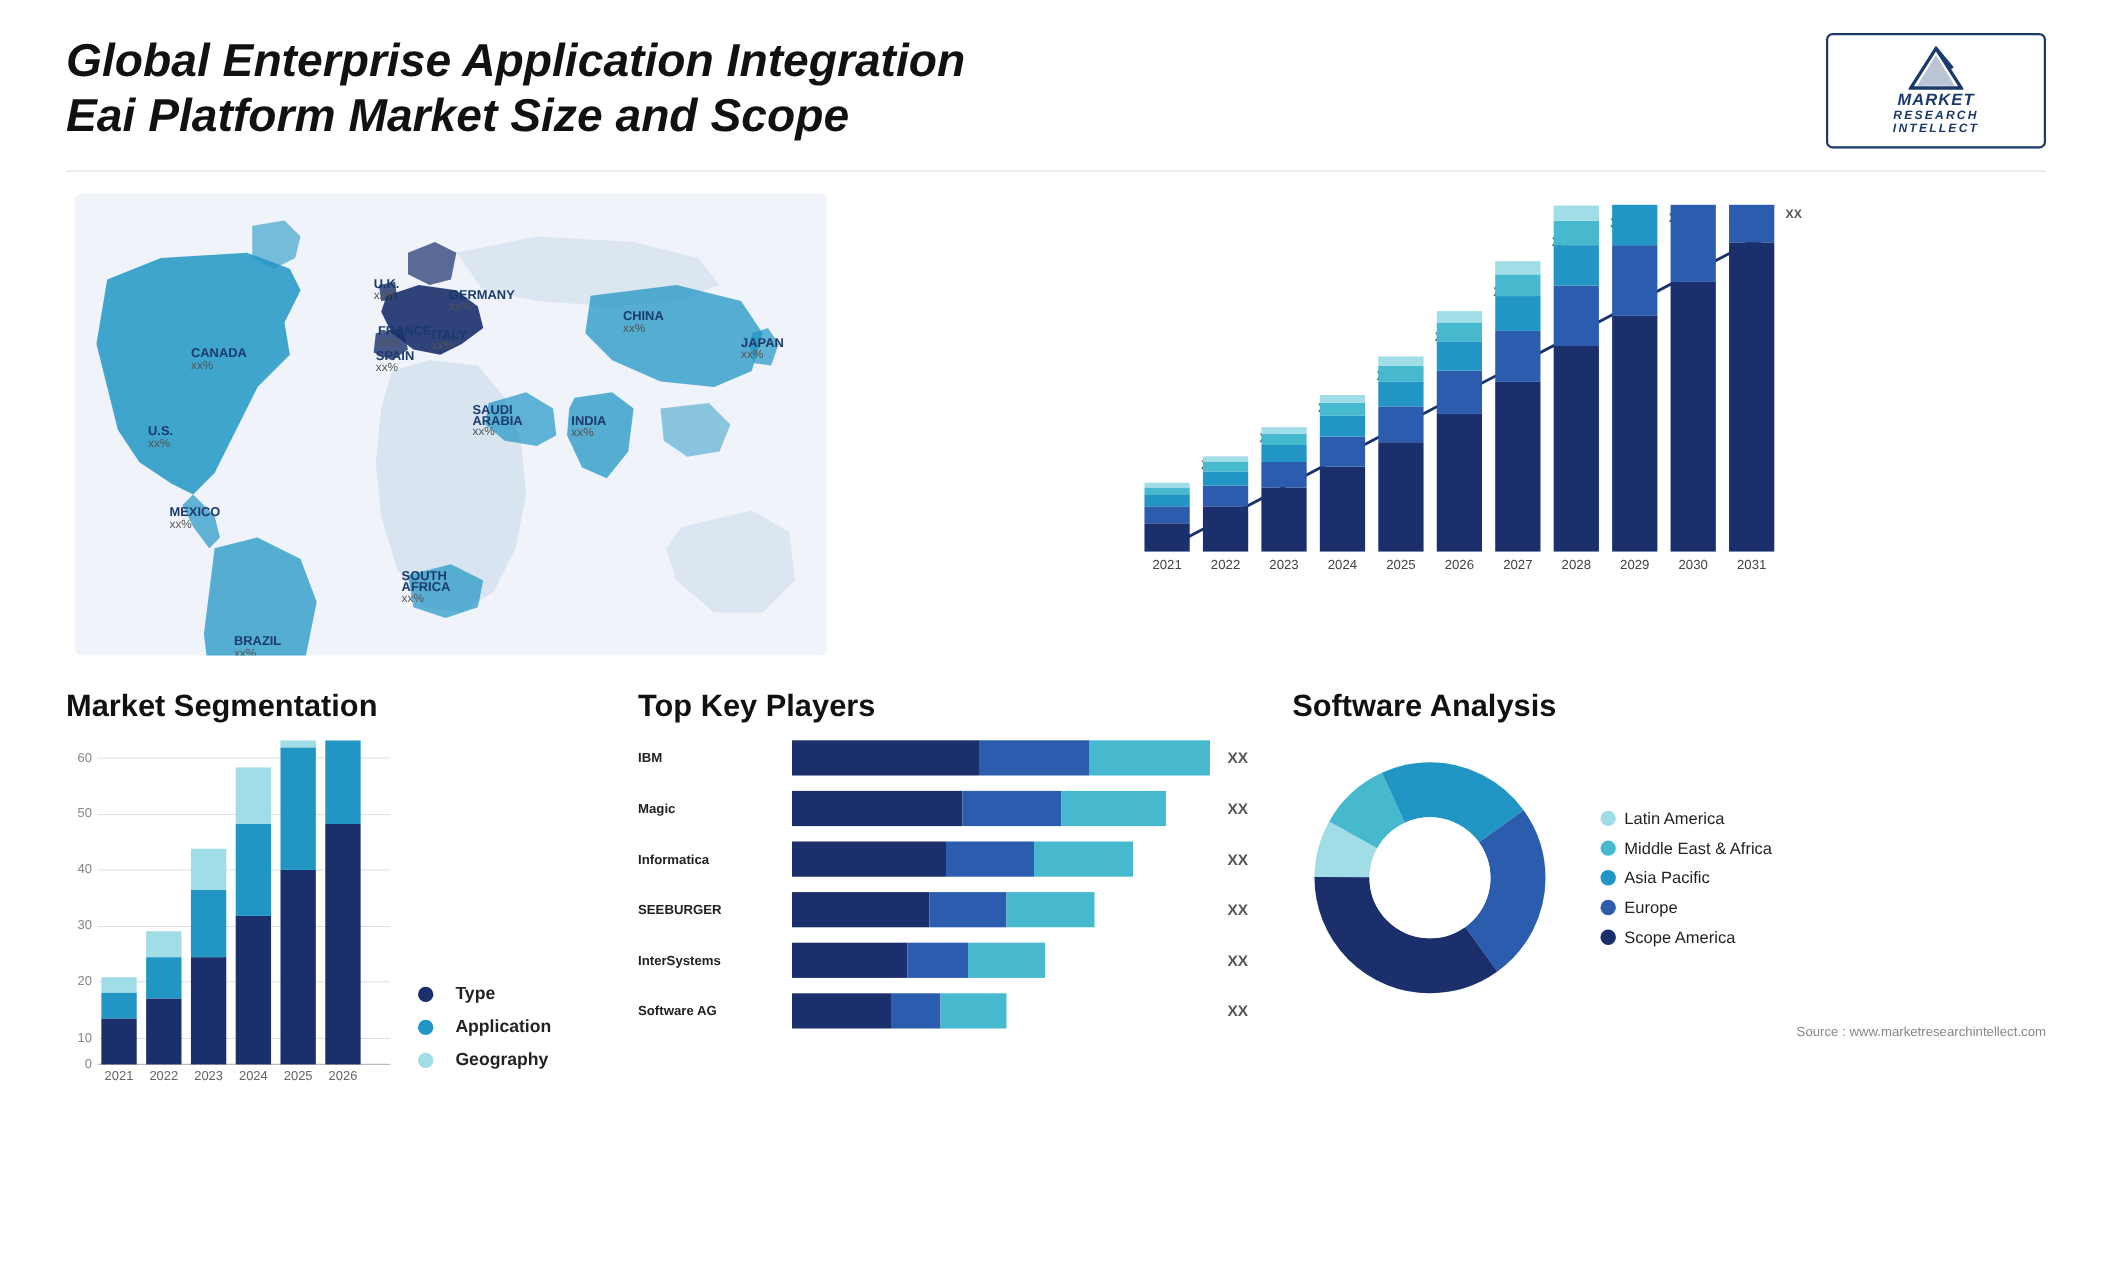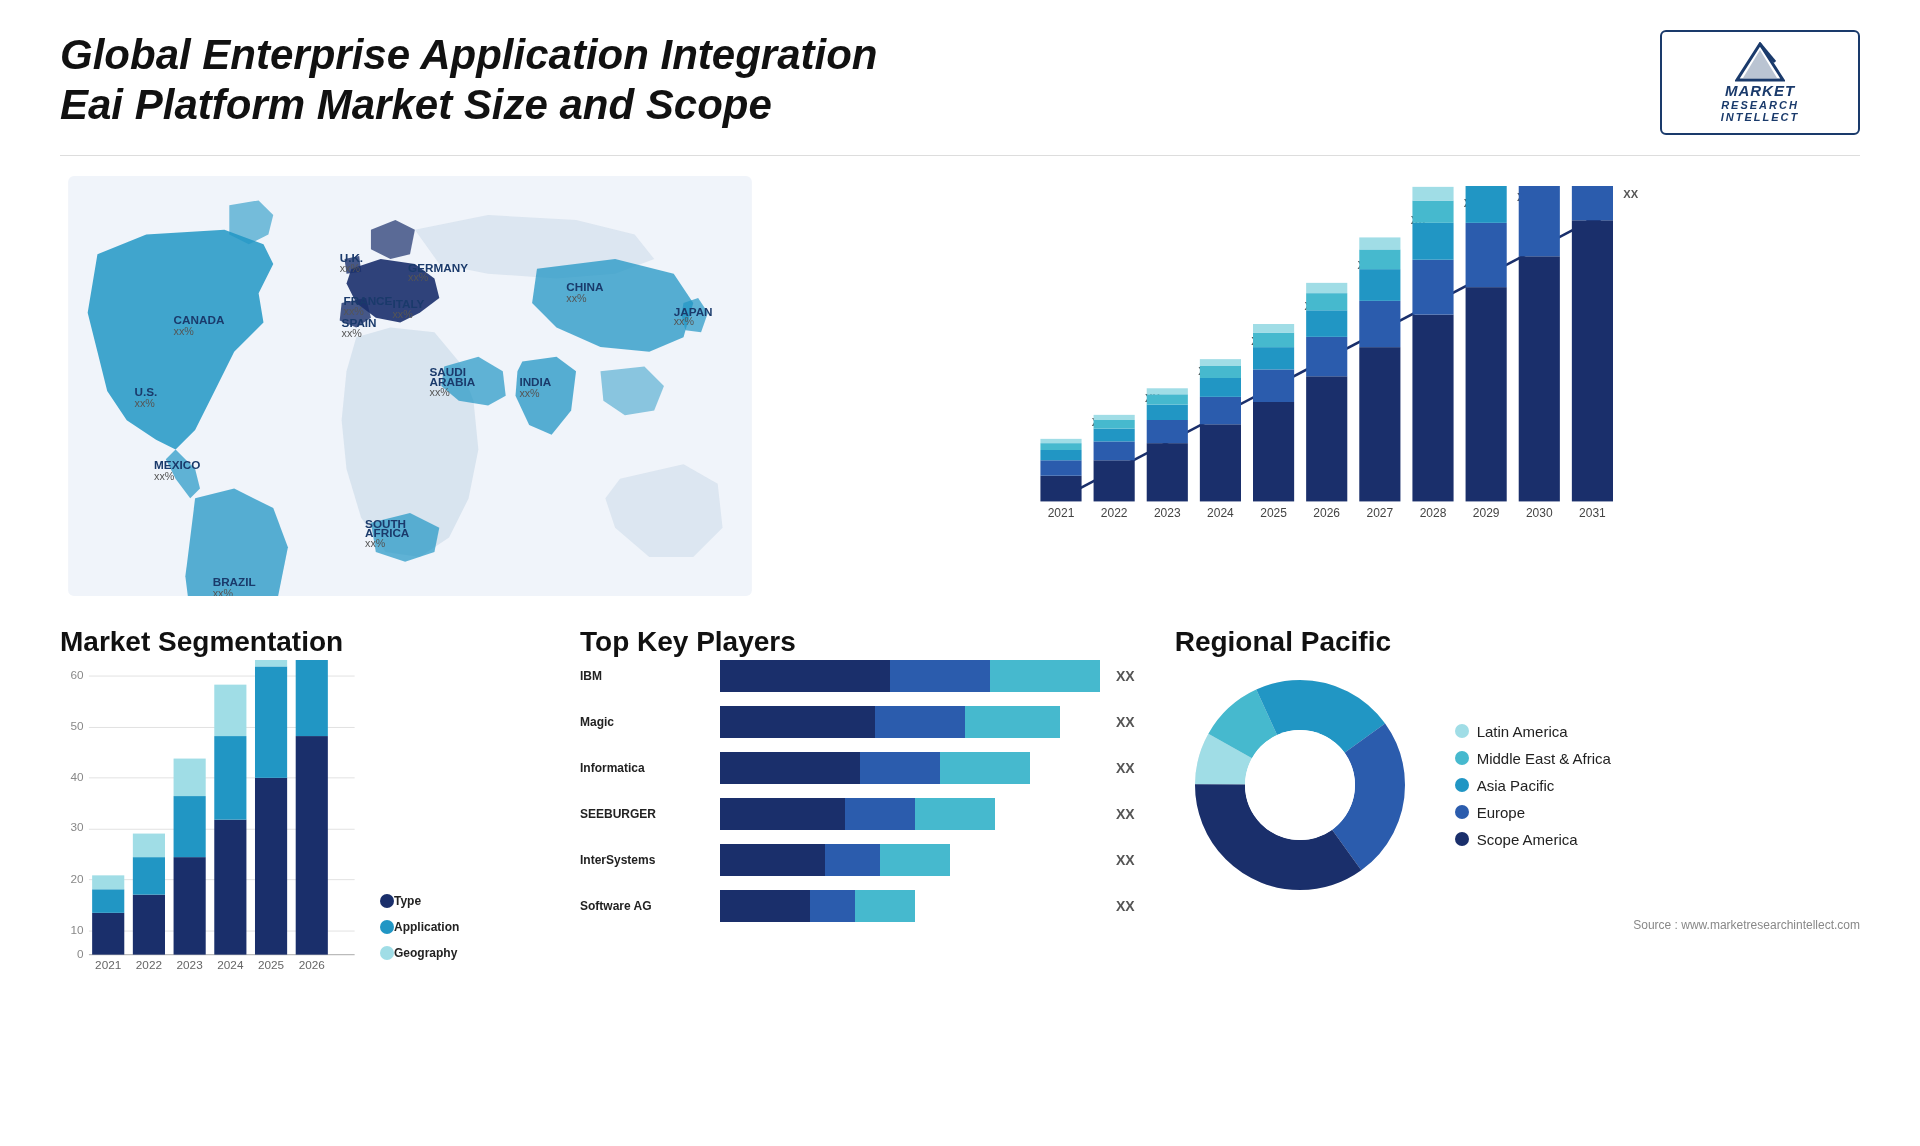--- a/index.html
+++ b/index.html
@@ -107,42 +107,42 @@
     }
 
     
     .segmentation-panel {
       flex: 0 0 480px;
     }
     .panel-title {
       font-size: 28px;
       font-weight: 700;
       color: #111;
-      margin-bottom: 2px;
+      margin-bottom: 15px;
     }
     .seg-chart-area {
       display: flex;
       gap: 20px;
       align-items: flex-end;
     }
     .seg-svg-wrap {
       flex: 0 0 300px;
       height: 300px;
     }
     .seg-legend {
       display: flex;
       flex-direction: column;
       gap: 12px;
       padding-top: 60px;
     }
     .legend-item {
       display: flex;
       align-items: center;
-      gap: 0;
-      font-size: 12px;
+      gap: 20px;
+      font-size: 16px;
       font-weight: 600;
       color: #222;
     }
     .legend-dot {
       width: 14px;
       height: 14px;
       border-radius: 50%;
     }
 
     
@@ -571,21 +571,21 @@
             <div style="width:90px;height:32px;background:#1a2f6b;"></div>
             <div style="width:45px;height:32px;background:#2b5cad;"></div>
             <div style="width:60px;height:32px;background:#46b9ce;"></div>
           </div>
         </div>
         <div class="player-xx">XX</div>
       </div>
     </div>
 
     <div class="regional-panel">
-      <div class="panel-title">Regional Pacific</div>
+      <div class="panel-title">Software Analysis</div>
       <div class="donut-area">
         <div class="donut-svg-wrap">
           <svg viewBox="0 0 250 250">
 
             <circle cx="125" cy="125" r="80" fill="none" stroke="#eee" stroke-width="50"></circle>
 
             <circle cx="125" cy="125" r="80" fill="none" stroke="#a0dde6" stroke-width="50" stroke-dasharray="40.2 462.45" stroke-dashoffset="125.66" transform="rotate(-90 125 125)"></circle>
 
             <circle cx="125" cy="125" r="80" fill="none" stroke="#46b9ce" stroke-width="50" stroke-dasharray="50.3 452.35" stroke-dashoffset="85.46" transform="rotate(-90 125 125)"></circle>
 

